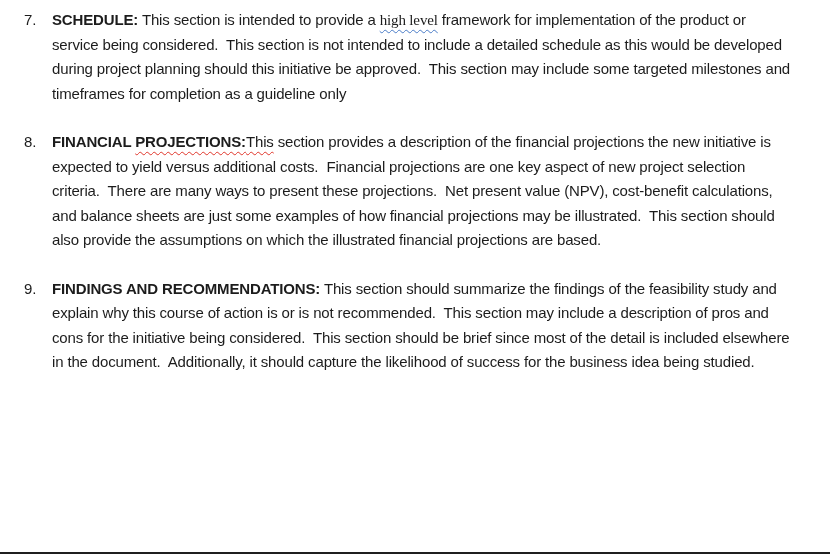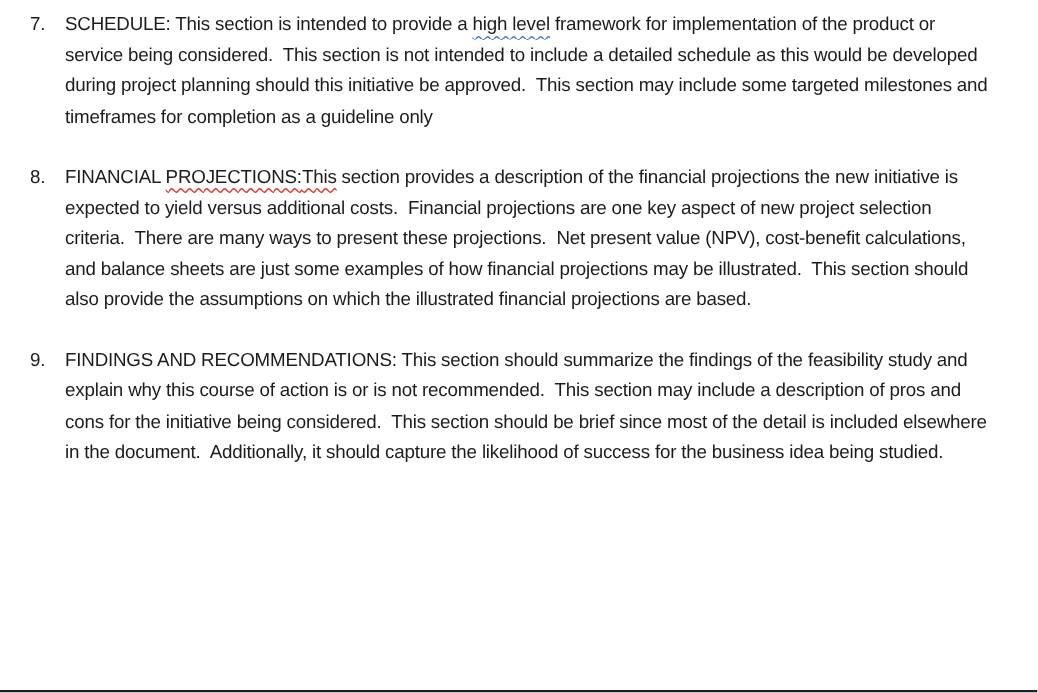--- a/index.html
+++ b/index.html
@@ -32,27 +32,28 @@
   }
   .num {
     flex: 0 0 28px;
     width: 28px;
   }
   .body {
     width: 742px;
     white-space: pre-wrap;
     text-align: left;
   }
-  .bold { font-weight: normal; }
+  .bold { font-weight: bold; }
   .squiggle-blue {
     text-decoration-line: underline;
     text-decoration-style: wavy;
     text-decoration-color: var(--grammar-check-blue);
     text-decoration-thickness: 1px;
     text-underline-offset: 4px;
+    font-family: Liberation Serif, serif;
   }
   .squiggle-red {
     text-decoration-line: underline;
     text-decoration-style: wavy;
     text-decoration-color: var(--spell-check-red);
     text-decoration-thickness: 1px;
     text-underline-offset: 4px;
   }
   .bottom-edge {
     position: absolute;

